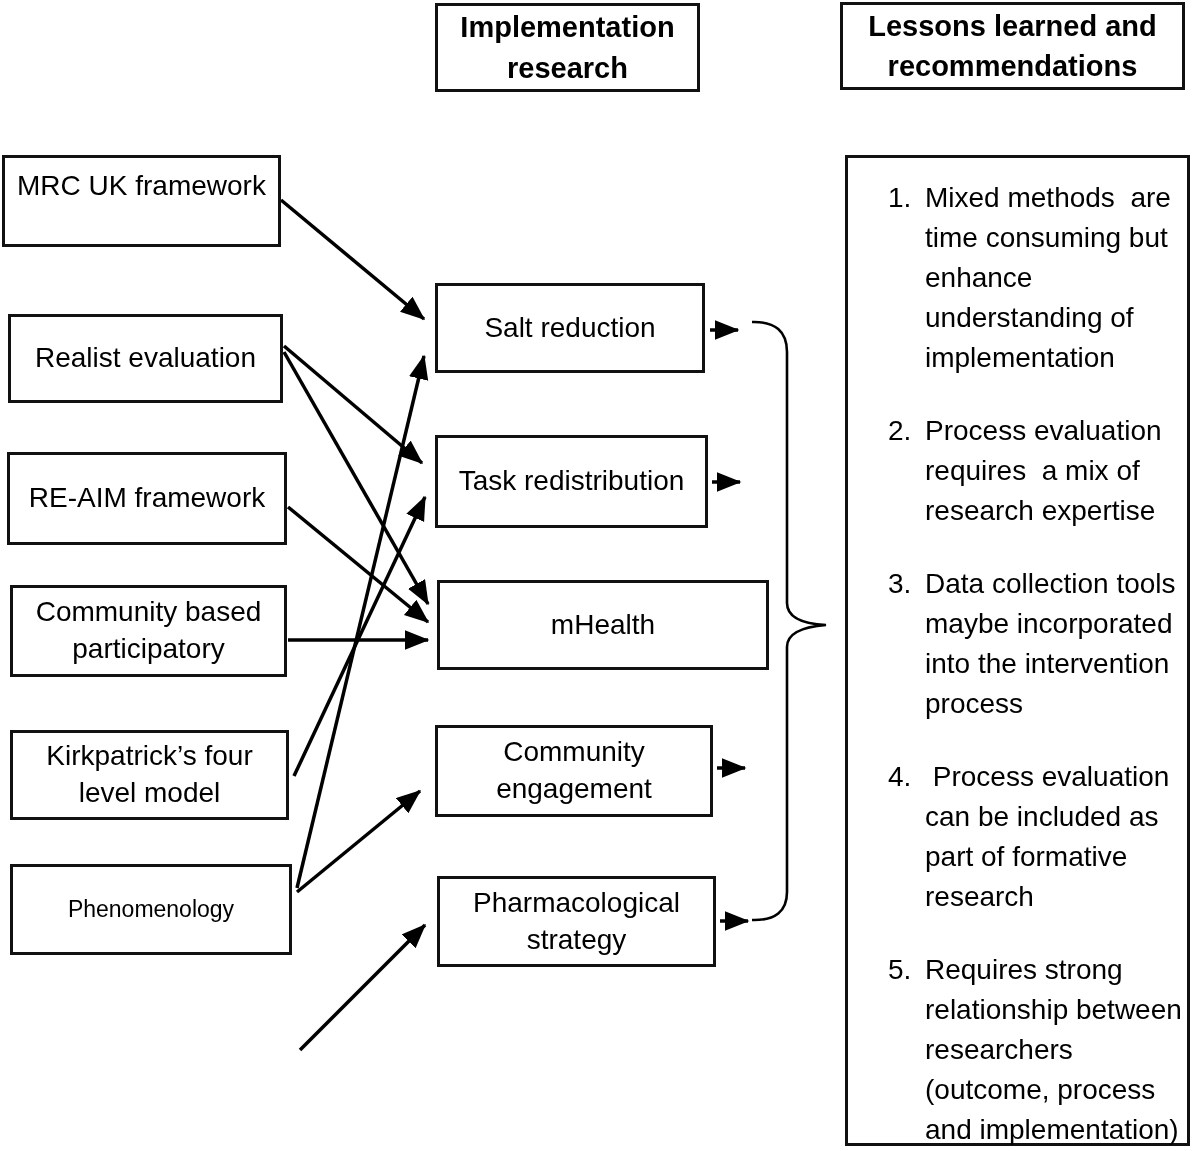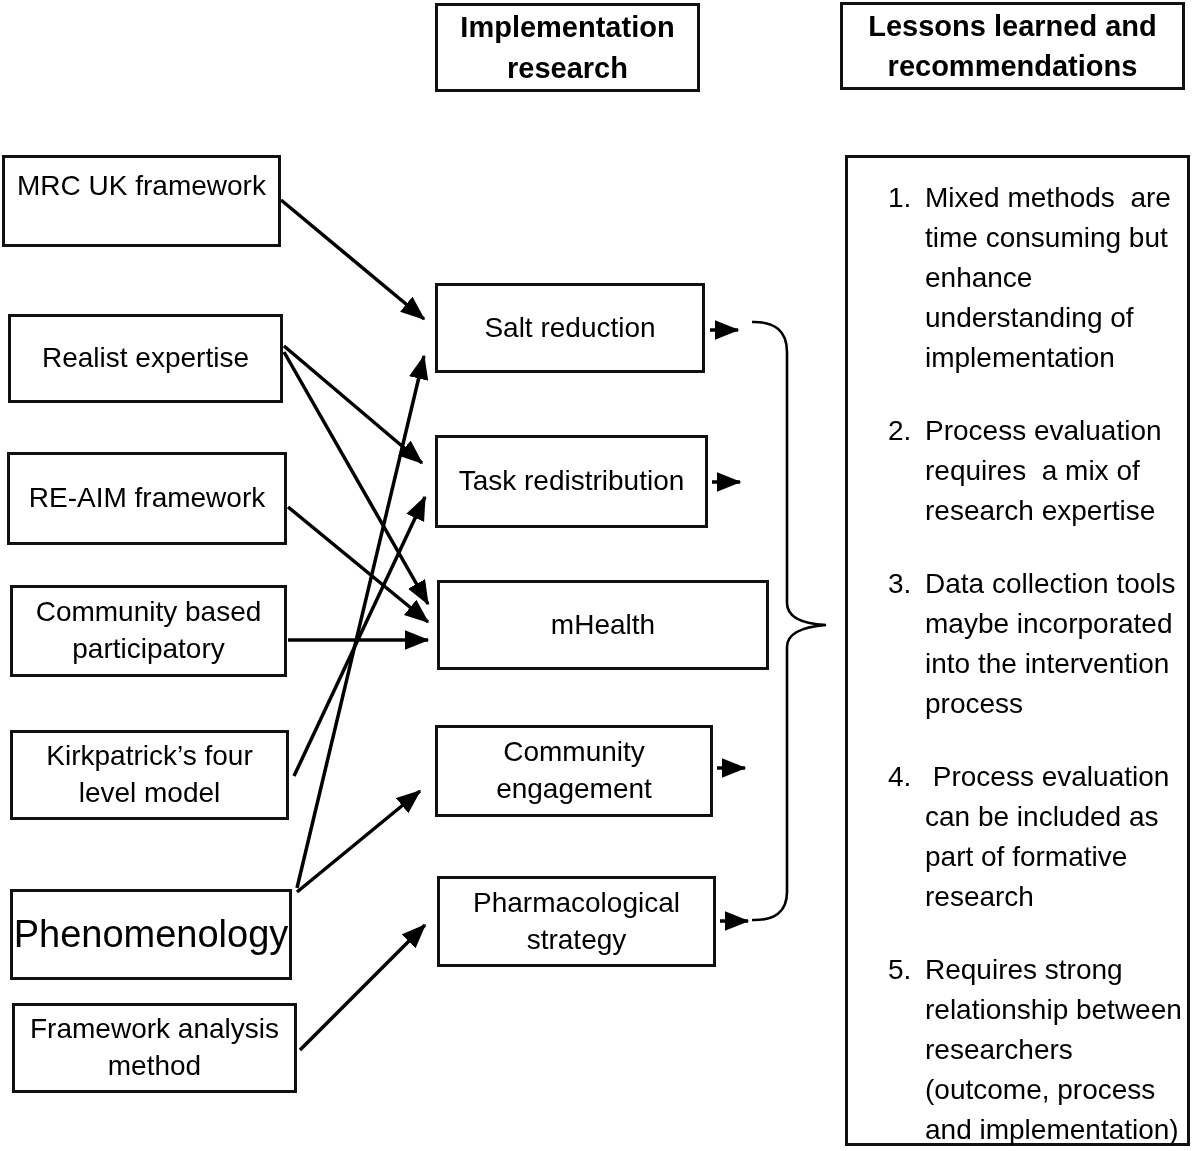--- a/index.html
+++ b/index.html
@@ -11,21 +11,21 @@
   svg.arrows{position:absolute;top:0;left:0;z-index:1;}
   .box{
     position:absolute;z-index:2;background:#fff;border:3px solid #111;
     display:flex;align-items:center;justify-content:center;
     text-align:center;white-space:pre;font-size:28px;line-height:1.32;
     box-sizing:border-box;
   }
   .hdr{font-weight:bold;font-size:29px;line-height:1.38;}
   .up{}
   .up-sm{padding-bottom:29px;}
-  .big-label{font-size:38px;margin-top:25px;}
+  .big-label{font-size:23px;}
   .lessons-box{
     position:absolute;z-index:2;background:#fff;border:3px solid #111;
     box-sizing:border-box;padding:20px 0 0 40px;
   }
   .lesson-item{display:flex;margin-bottom:33px;}
   .lesson-num{width:37px;flex:0 0 37px;font-size:28px;line-height:40px;}
   .lesson-text{font-size:28px;line-height:40px;white-space:pre;}
 </style>
 </head>
 <body>
@@ -57,29 +57,27 @@
     </g>
     <path d="M 752 322 Q 787 321 787 352 V 603 Q 787 623 826 625 Q 787 628 787 647 V 892 Q 787 921 752 920" stroke="#000" stroke-width="2.6" fill="none"></path>
   </svg>
 
   <div class="box hdr" style="left:435px;top:3px;width:265px;height:89px;">Implementation
 research</div>
   <div class="box hdr" style="left:840px;top:2px;width:345px;height:88px;">Lessons learned and
 recommendations</div>
 
   <div class="box up-sm" style="left:2px;top:155px;width:279px;height:92px;">MRC UK framework</div>
-  <div class="box" style="left:8px;top:314px;width:275px;height:89px;">Realist expertise</div>
+  <div class="box" style="left:8px;top:314px;width:275px;height:89px;">Realist evaluation</div>
   <div class="box up" style="left:7px;top:452px;width:280px;height:93px;">RE-AIM framework</div>
   <div class="box" style="left:10px;top:585px;width:277px;height:92px;">Community based
 participatory</div>
   <div class="box" style="left:10px;top:730px;width:279px;height:90px;">Kirkpatrick’s four
 level model</div>
   <div class="box big-label" style="left:10px;top:864px;width:282px;height:91px;">Phenomenology</div>
-  <div class="box" style="left:12px;top:1003px;width:285px;height:90px;">Framework analysis
-method</div>
 
   <div class="box up" style="left:435px;top:283px;width:270px;height:90px;">Salt reduction</div>
   <div class="box up" style="left:435px;top:435px;width:273px;height:93px;">Task redistribution</div>
   <div class="box up" style="left:437px;top:580px;width:332px;height:90px;">mHealth</div>
   <div class="box" style="left:435px;top:725px;width:278px;height:92px;">Community
 engagement</div>
   <div class="box" style="left:437px;top:876px;width:279px;height:91px;">Pharmacological
 strategy</div>
 
   <div class="lessons-box" style="left:845px;top:155px;width:345px;height:991px;">

